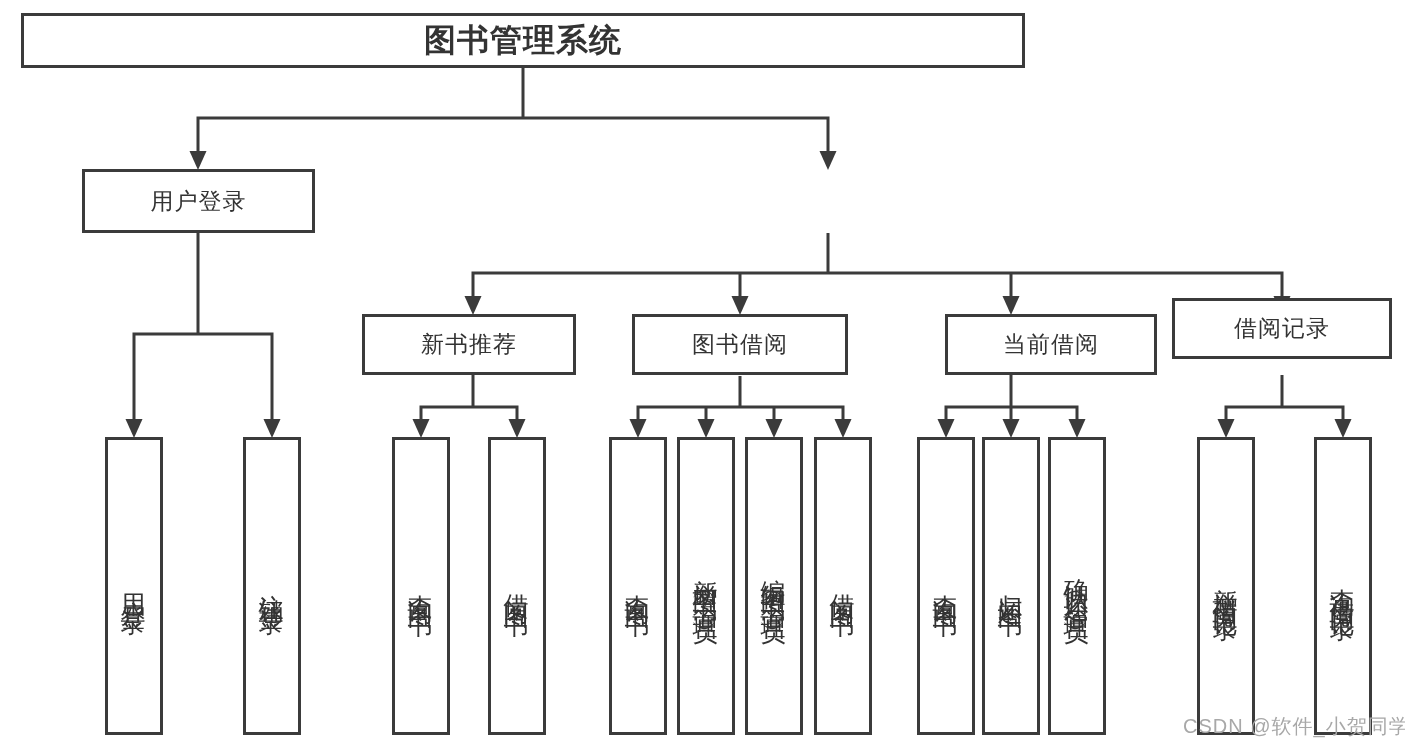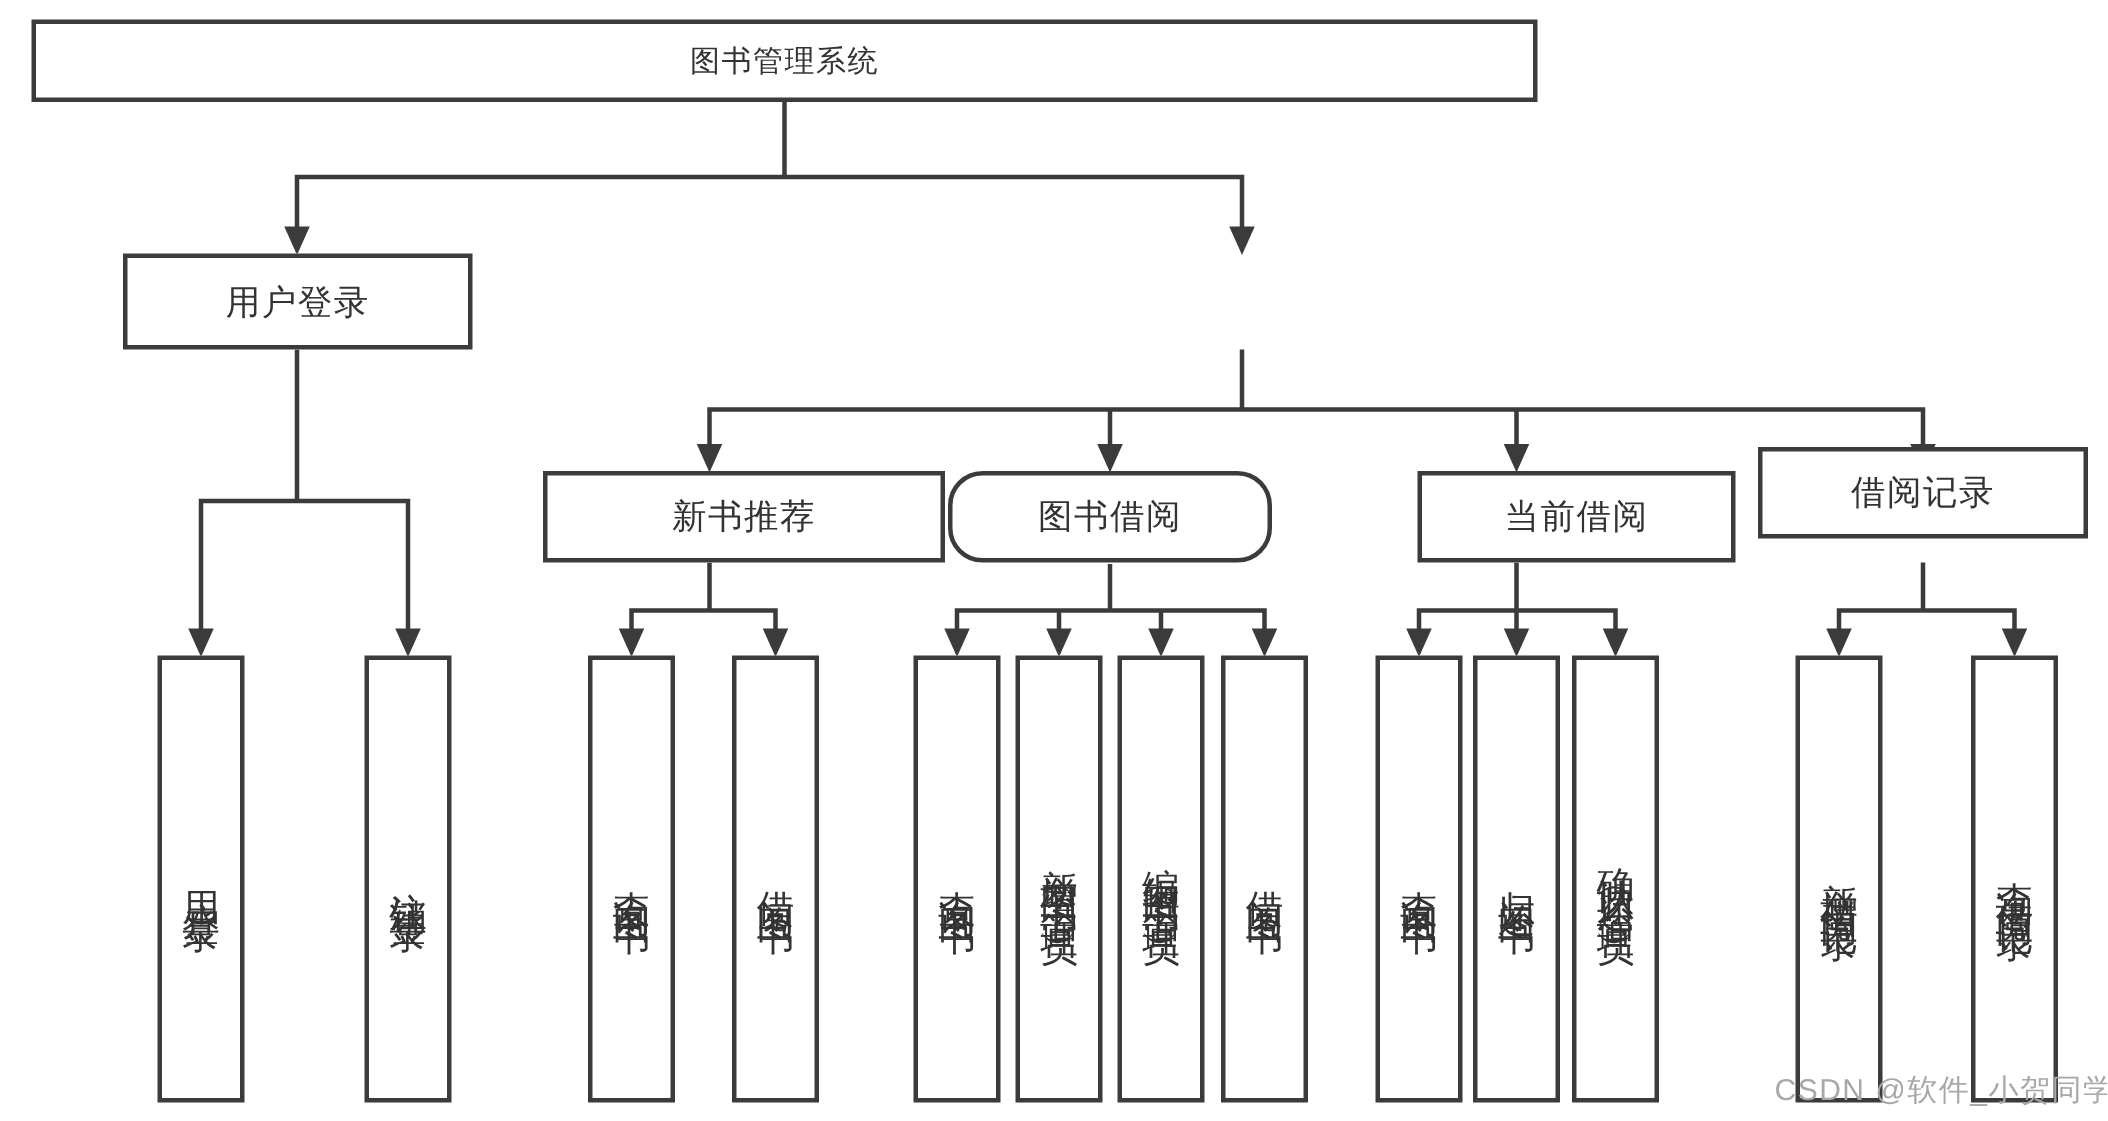--- a/index.html
+++ b/index.html
@@ -29,21 +29,21 @@
     justify-content: center;
   }
 
   .node .lbl {
     color: #333333;
     letter-spacing: 1px;
     white-space: nowrap;
   }
 
   .hnode .lbl { font-size: 23px; }
-  .rootnode .lbl { font-size: 20px; }
+  .rootnode .lbl { font-size: 32px; font-weight: bold; }
 
   .vnode .lbl {
     writing-mode: vertical-rl;
     text-orientation: mixed;
     font-size: 25px;
     letter-spacing: 6px;
     white-space: nowrap;
   }
 
   .watermark {
@@ -106,24 +106,24 @@
   </svg>
 
   <div class="node hnode rootnode" style="left:21px; top:13px; width:1004px; height:55px;">
     <span class="lbl">图书管理系统</span>
   </div>
 
   <div class="node hnode" style="left:82px; top:169px; width:233px; height:64px;">
     <span class="lbl">用户登录</span>
   </div>
 
-  <div class="node hnode" style="left:362px; top:314px; width:268px; height:61px;">
+  <div class="node hnode" style="left:362px; top:314px; width:214px; height:61px;">
     <span class="lbl">新书推荐</span>
   </div>
-  <div class="node hnode" style="left:632px; top:314px; width:216px; height:61px;border-radius:23px;">
+  <div class="node hnode" style="left:632px; top:314px; width:216px; height:61px;">
     <span class="lbl">图书借阅</span>
   </div>
   <div class="node hnode" style="left:905px; top:314px; width:212px; height:61px;margin-left:40px;">
     <span class="lbl">当前借阅</span>
   </div>
   <div class="node hnode" style="left:1172px; top:298px; width:220px; height:61px;">
     <span class="lbl">借阅记录</span>
   </div>
 
   <div class="node vnode" style="left:105px; top:437px; width:58px; height:298px;">

